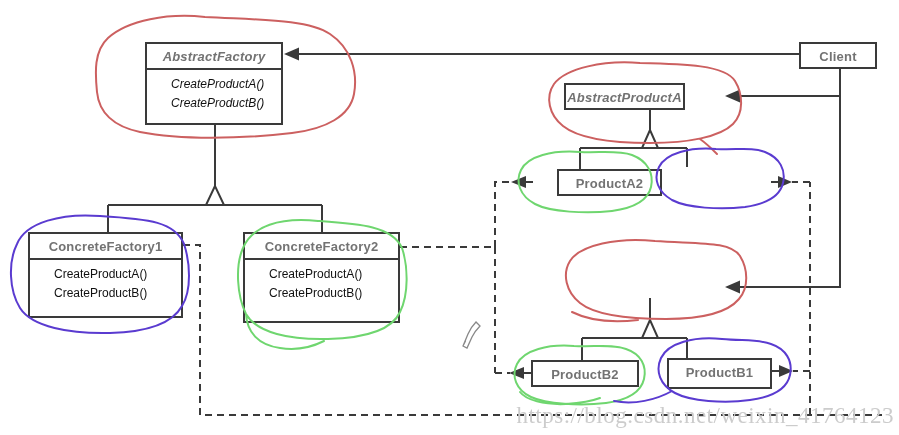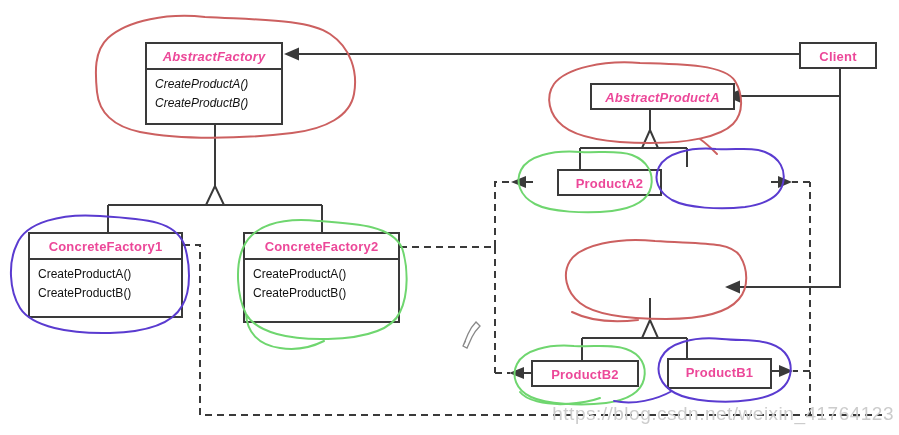--- a/index.html
+++ b/index.html
@@ -8,34 +8,34 @@
     font-family:"Liberation Sans","DejaVu Sans",sans-serif;
   }
   svg.layer{position:absolute;left:0;top:0;width:899px;height:435px;}
   #connector-layer{z-index:1;}
   #annotation-layer{z-index:3;pointer-events:none;}
   .uml-box{
     position:absolute;z-index:2;background:#ffffff;
     border:2px solid #3a3a3a;box-sizing:border-box;
   }
   .uml-title{
-    font-weight:bold;font-size:13px;color:#ec4899;text-align:center;
+    font-weight:bold;font-size:13px;color:#737373;text-align:center;
     display:flex;align-items:center;justify-content:center;height:24px;
     letter-spacing:0.2px;
   }
   .uml-title.abstract{font-style:italic;}
   .uml-body{
-    border-top:2px solid #3a3a3a;padding:5px 0 4px 8px;
+    border-top:2px solid #3a3a3a;padding:5px 0 4px 24px;
   }
   .method{font-size:12px;color:#111;line-height:19px;white-space:nowrap;}
   .method.italic{font-style:italic;}
   #watermark{
     position:absolute;z-index:4;right:5px;top:403px;
-    font-size:19px;letter-spacing:0.5px;color:#cccccc;
-    font-family:Liberation Sans, sans-serif;
+    font-size:23px;letter-spacing:0.5px;color:#cccccc;
+    font-family:Liberation Serif, serif;
   }
 </style>
 </head>
 <body>
 
 <div id="canvas">
 
   <svg id="connector-layer" class="layer" viewBox="0 0 899 435">
     <g fill="none" stroke-width="2" stroke="#3a3a3a">
 
@@ -78,21 +78,21 @@
     <div class="uml-body" style="height:44px;">
       <div class="method italic">CreateProductA()</div>
       <div class="method italic">CreateProductB()</div>
     </div>
   </div>
 
   <div class="uml-box" style="left:799px;top:42px;width:78px;height:27px;">
     <div class="uml-title">Client</div>
   </div>
 
-  <div class="uml-box" style="left:590px;top:83px;width:145px;height:27px;">
+  <div class="uml-box" style="left:564px;top:83px;width:121px;height:27px;">
     <div class="uml-title abstract">AbstractProductA</div>
   </div>
 
   <div class="uml-box" style="left:533px;top:169px;width:105px;height:27px;margin-left:24px;">
     <div class="uml-title">ProductA2</div>
   </div>
 
 
 
   <div class="uml-box" style="left:531px;top:360px;width:108px;height:27px;">

